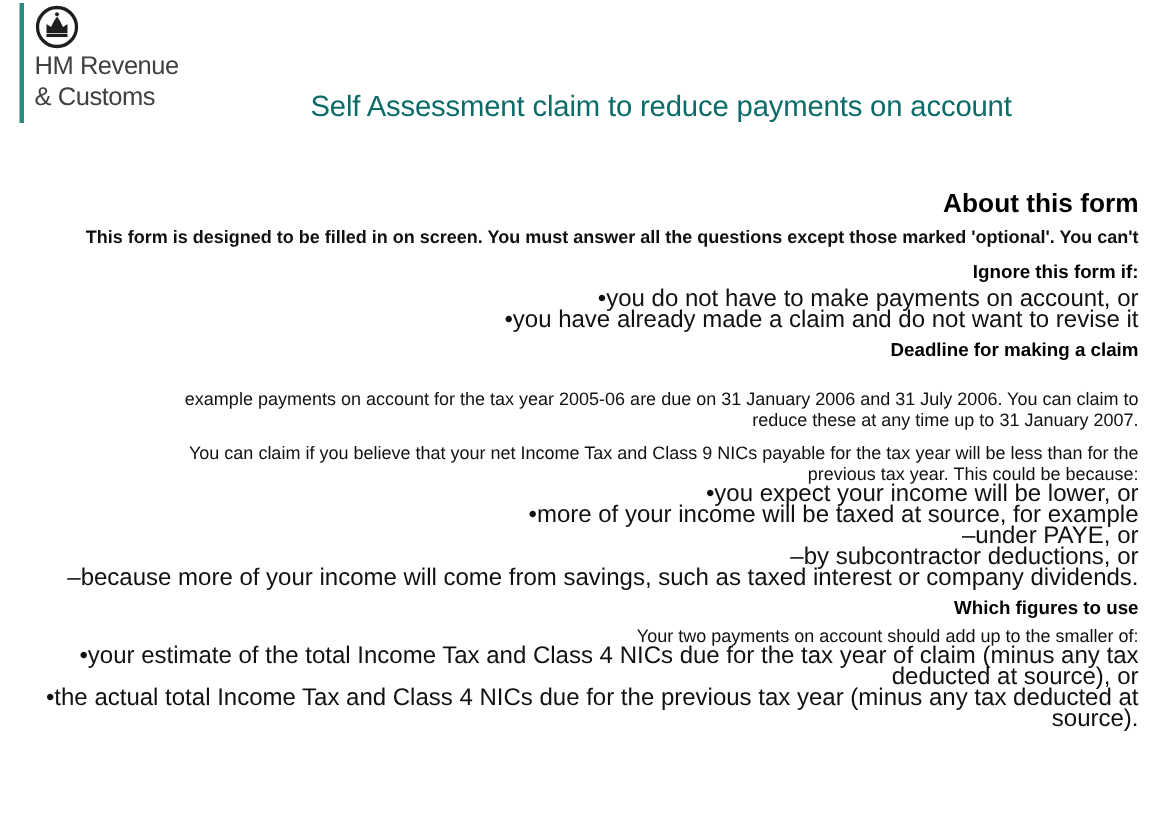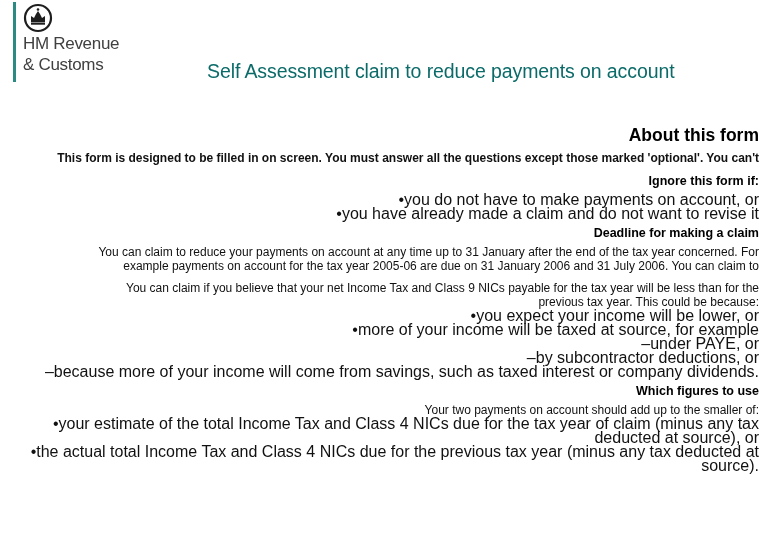--- a/index.html
+++ b/index.html
@@ -129,22 +129,23 @@
   </p>
 
   <h2>Ignore this form if:</h2>
   <ul style="margin-bottom:5px;">
     <li class="bullet-wide">you do not have to make payments on account, or</li>
     <li class="bullet-wide">you have already made a claim and do not want to revise it</li>
   </ul>
 
   <h2>Deadline for making a claim</h2>
   <p style="margin-bottom:8px;">
-    <span>You can claim to reduce your payments on account at any time up to 31 January after the end of the tax year concerned. For</span><br>
+    <br>
     <span>example payments on account for the tax year 2005-06 are due on 31 January 2006 and 31 July 2006. You can claim to</span><br>
+    <span>reduce these at any time up to 31 January 2007.</span>
   </p>
   <p class="tight">
     <span>You can claim if you believe that your net Income Tax and Class 9 NICs payable for the tax year will be less than for the</span><br>
     <span>previous tax year. This could be because:</span>
   </p>
   <ul style="margin-bottom:5px;">
     <li class="bullet">you expect your income will be lower, or</li>
     <li class="bullet">more of your income will be taxed at source, for example</li>
     <li class="dash">under PAYE, or</li>
     <li class="dash">by subcontractor deductions, or</li>

